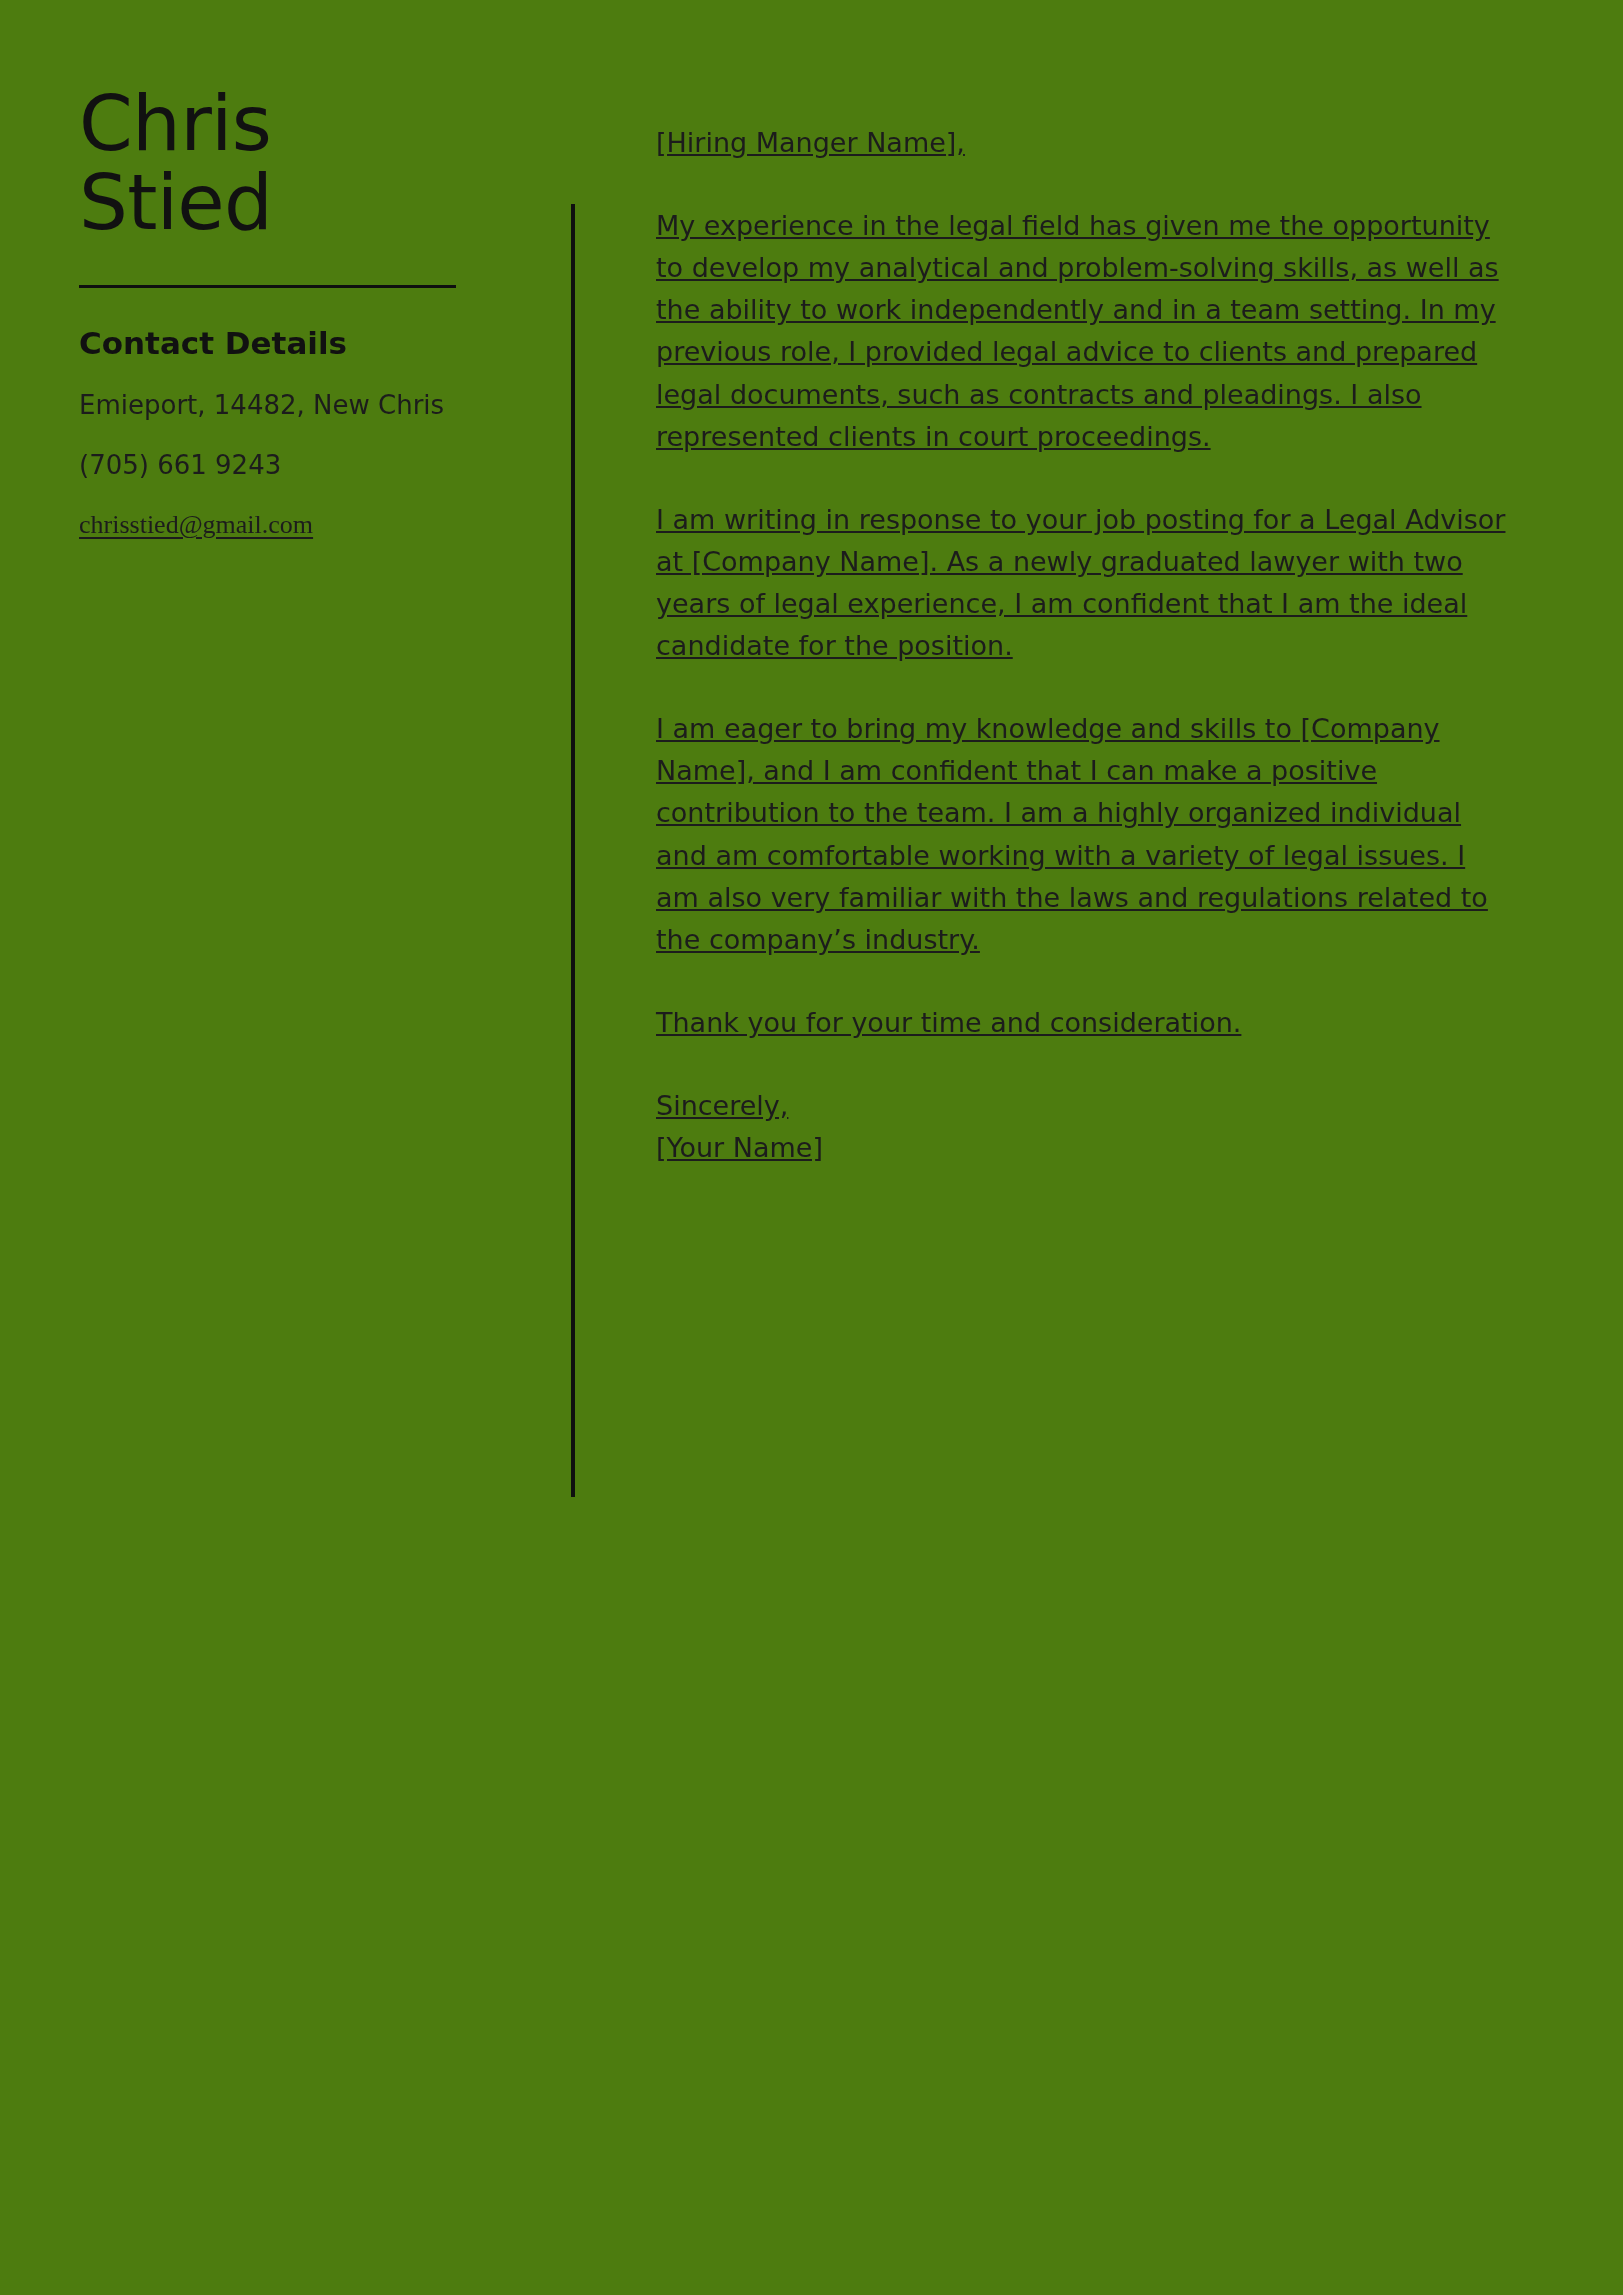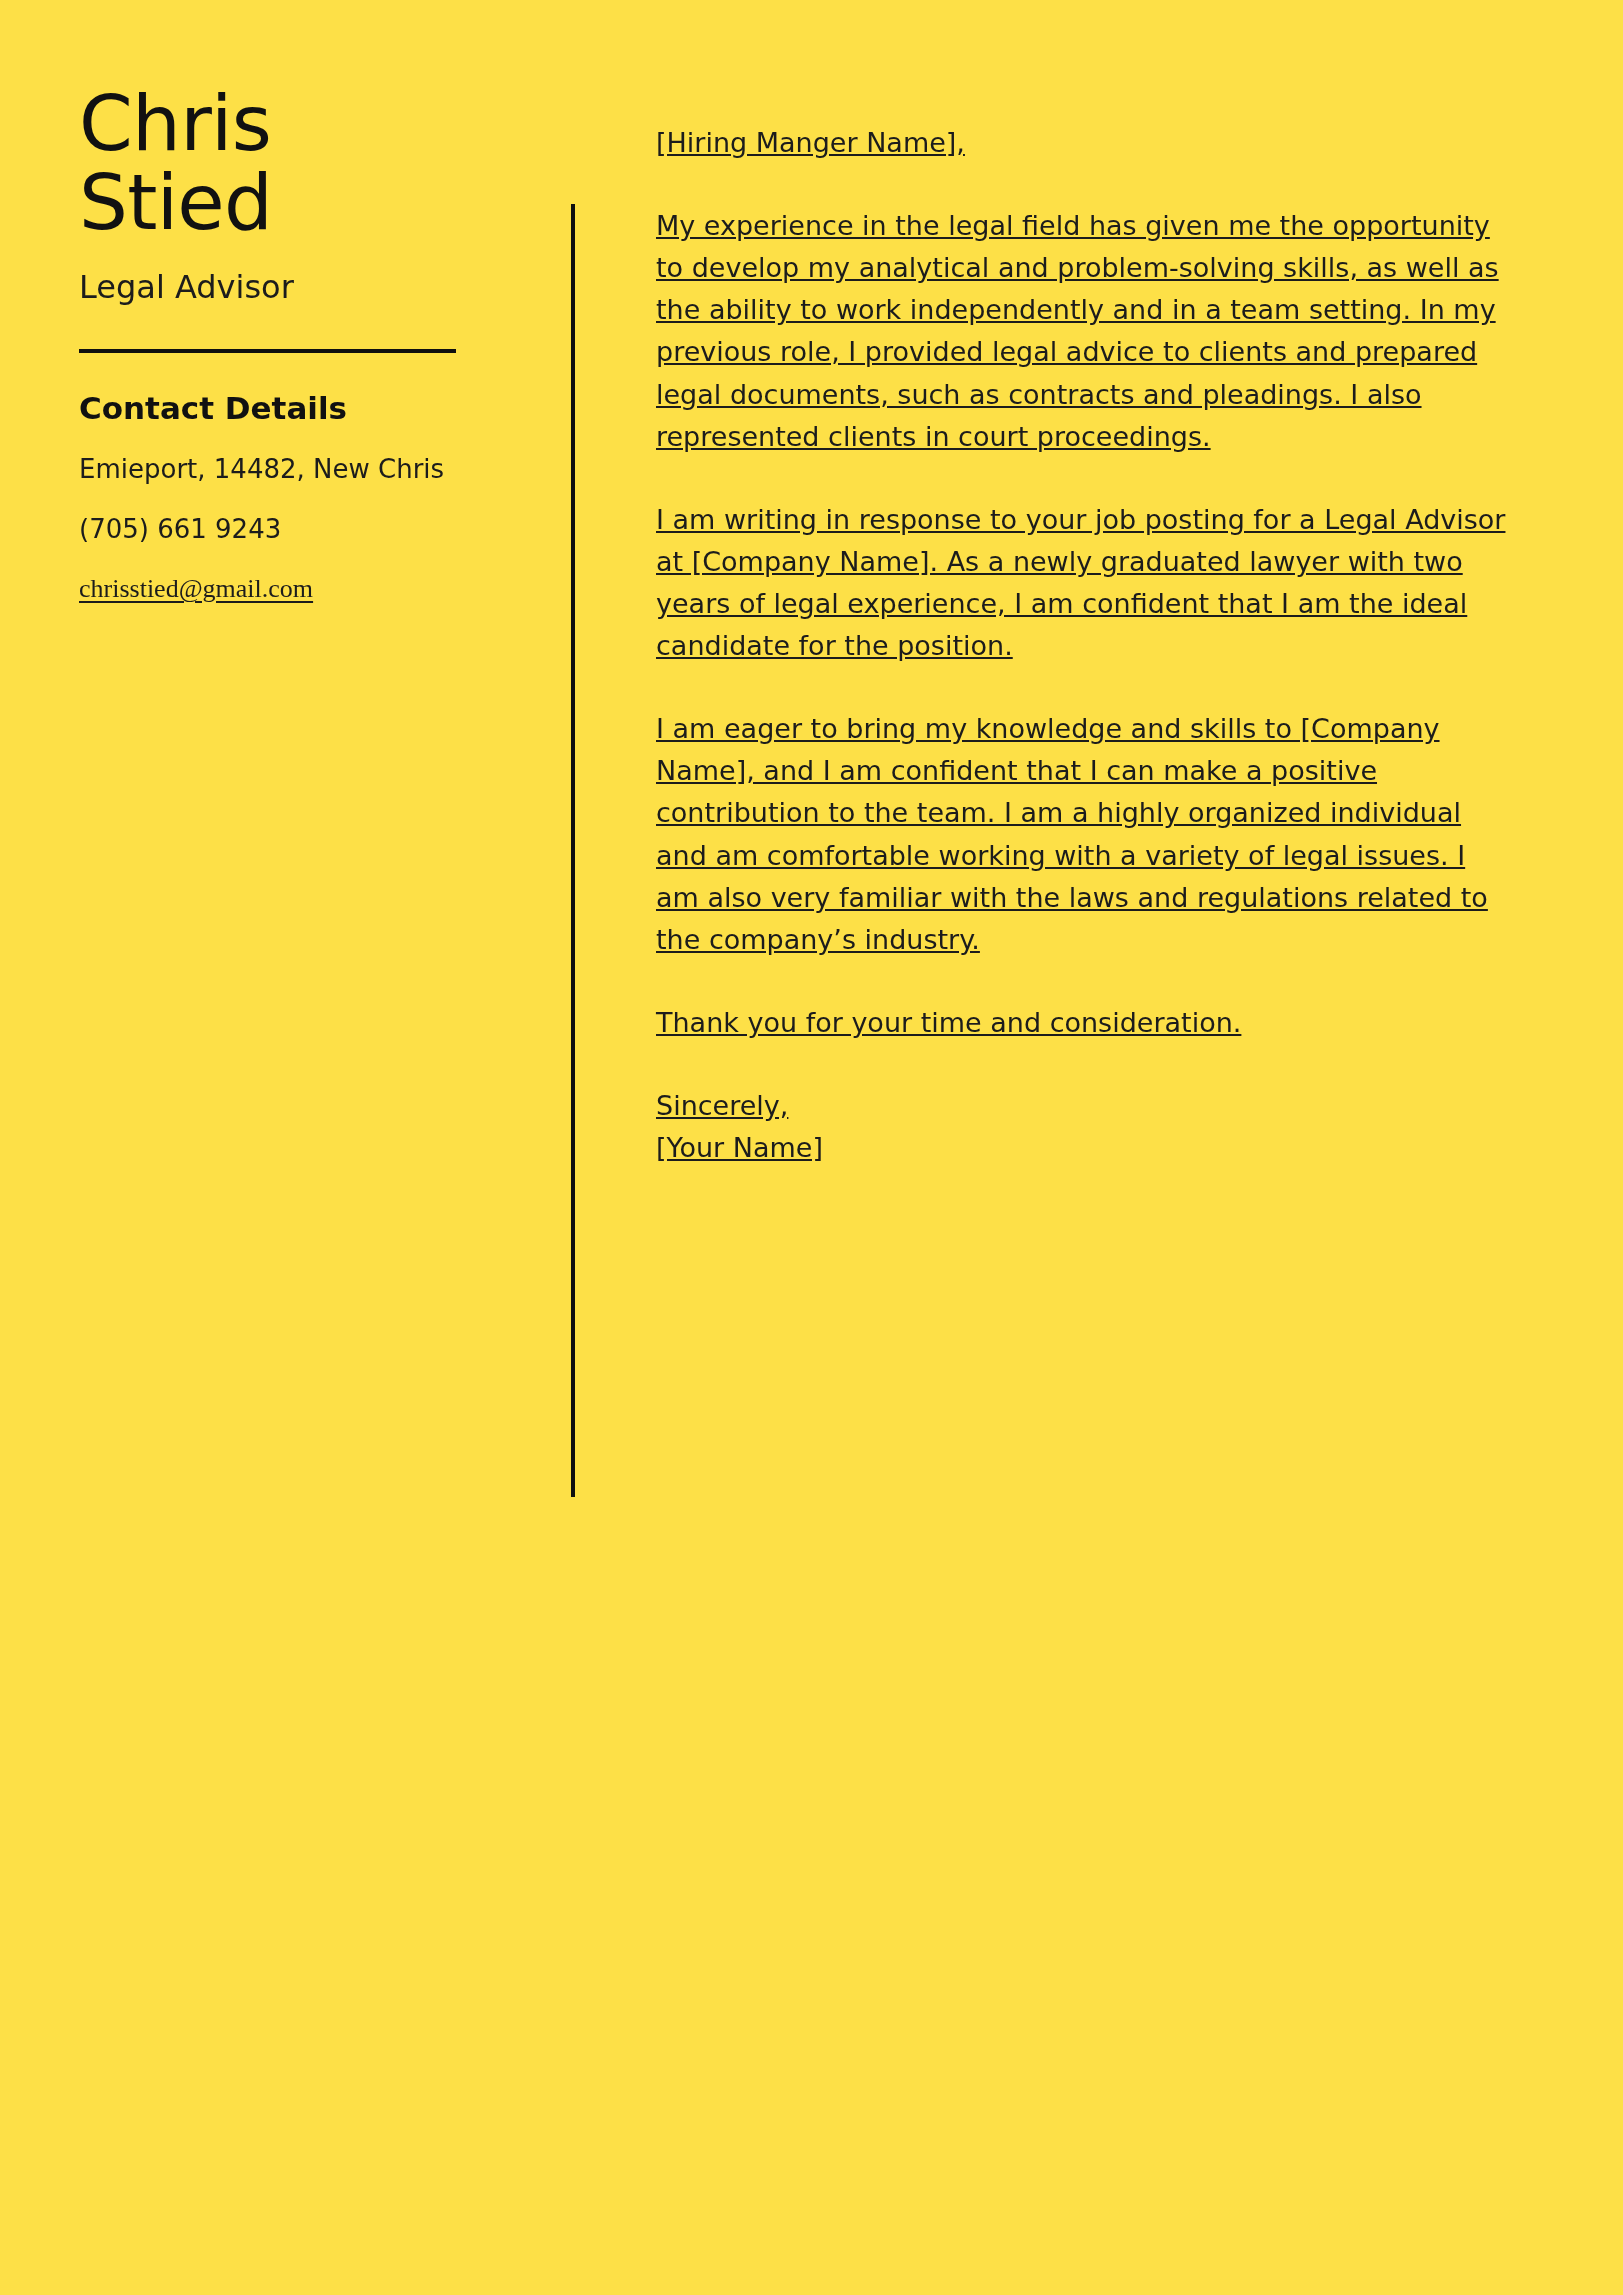--- a/index.html
+++ b/index.html
@@ -15,21 +15,21 @@
     font-family: "DejaVu Sans", sans-serif;
     color: #1a1a1a;
     position: relative;
     overflow: hidden;
   }
 
   .page {
     position: relative;
     width: 1623px;
     height: 2295px;
-    background: #fde047;
+    background: #4d7c0f;
   }
 
   
   .sidebar {
     position: absolute;
     left: 79px;
     top: 85px;
     width: 393px;
   }
 
@@ -141,21 +141,20 @@
 
 <div class="page">
 
   <div class="sidebar">
 
     <div class="name-block">
       <div class="name-line">Chris</div>
       <div class="name-line">Stied</div>
     </div>
 
-    <div class="job-title">Legal Advisor</div>
 
     <div class="sidebar-rule"></div>
 
     <div class="section-heading">Contact Details</div>
 
     <ul class="contact-list">
       <li class="contact-item">Emieport, 14482, New Chris</li>
       <li class="contact-item">(705) 661 9243</li>
       <li class="contact-item"><span class="contact-email">chrisstied@gmail.com</span></li>
     </ul>

